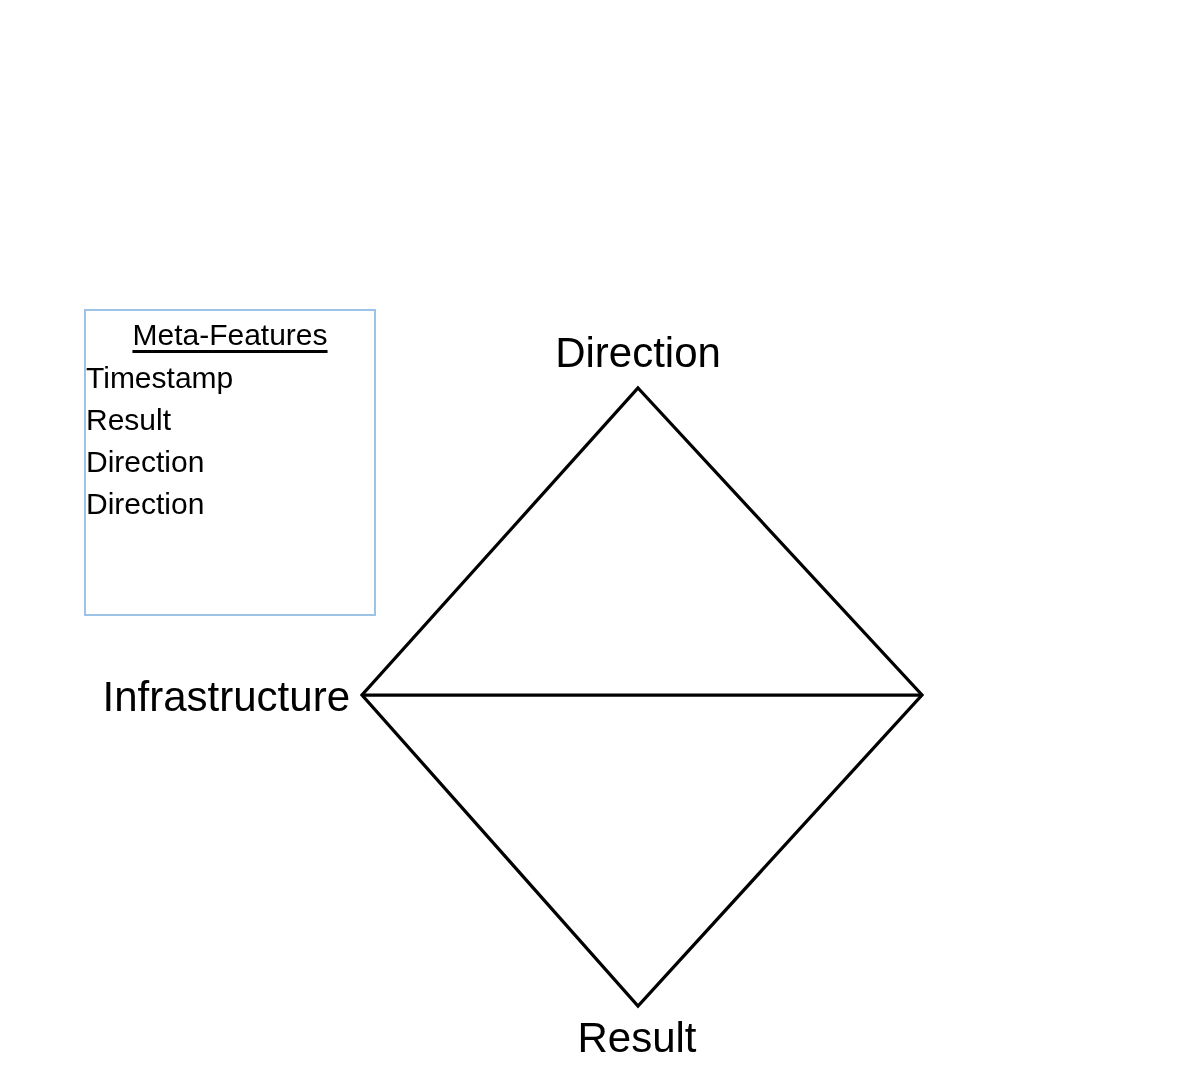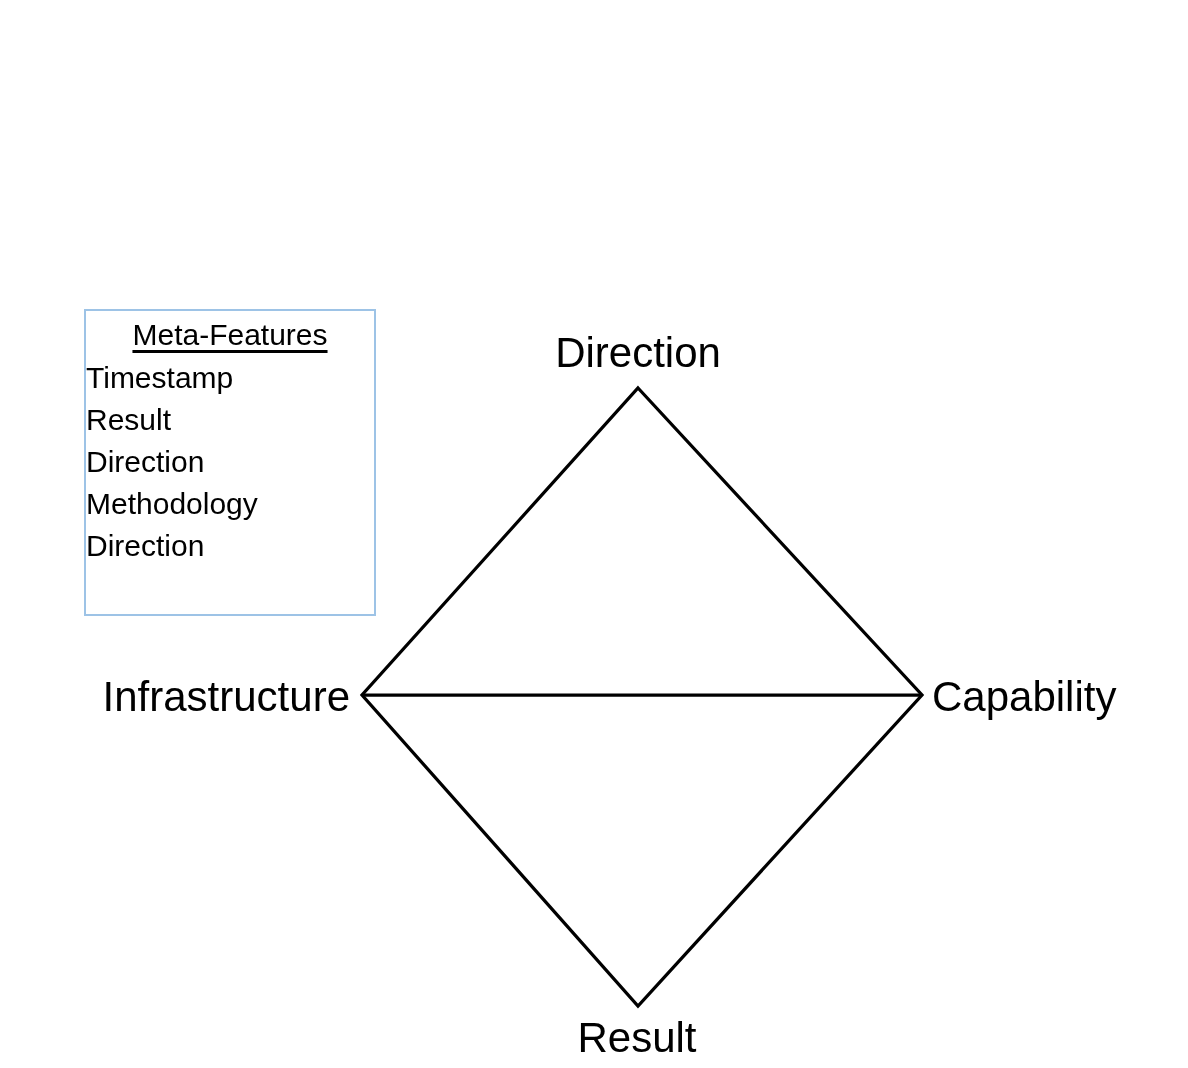--- a/index.html
+++ b/index.html
@@ -79,28 +79,26 @@
 
   <svg class="diamond-svg" viewBox="0 0 1188 1068" aria-hidden="true">
     <polygon class="edge" points="638,388 922,695 638,1006 362,695"></polygon>
     <line class="edge" x1="362" y1="695" x2="922" y2="695"></line>
   </svg>
 
   <div class="vertex-label label-adversary">Direction</div>
 
   <div class="vertex-label label-infrastructure">Infrastructure</div>
 
-  <div class="vertex-label label-capability">Capability</div>
 
   <div class="vertex-label label-victim">Result</div>
 
   <div class="meta-box">
     <div class="meta-title">Meta-Features</div>
     <ul>
       <li>Timestamp</li>
       <li>Result</li>
       <li>Direction</li>
-      <li>Methodology</li>
       <li>Direction</li>
     </ul>
   </div>
 
 </div>
 
 </body></html>

